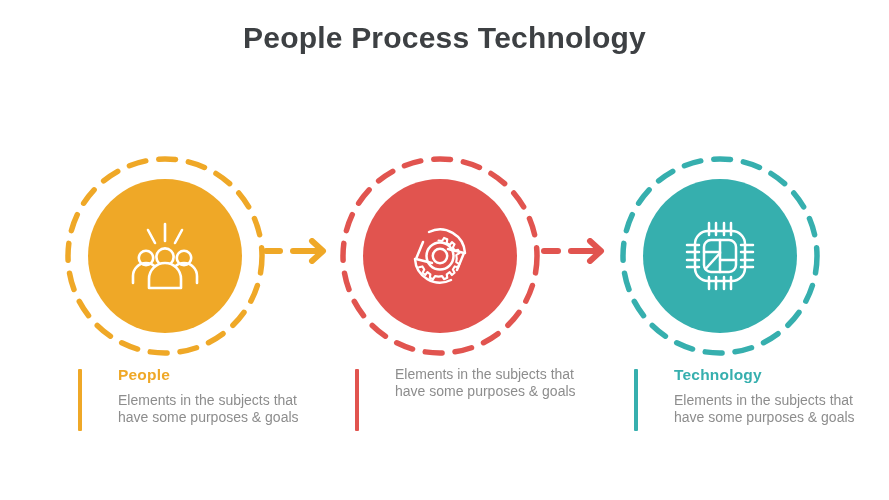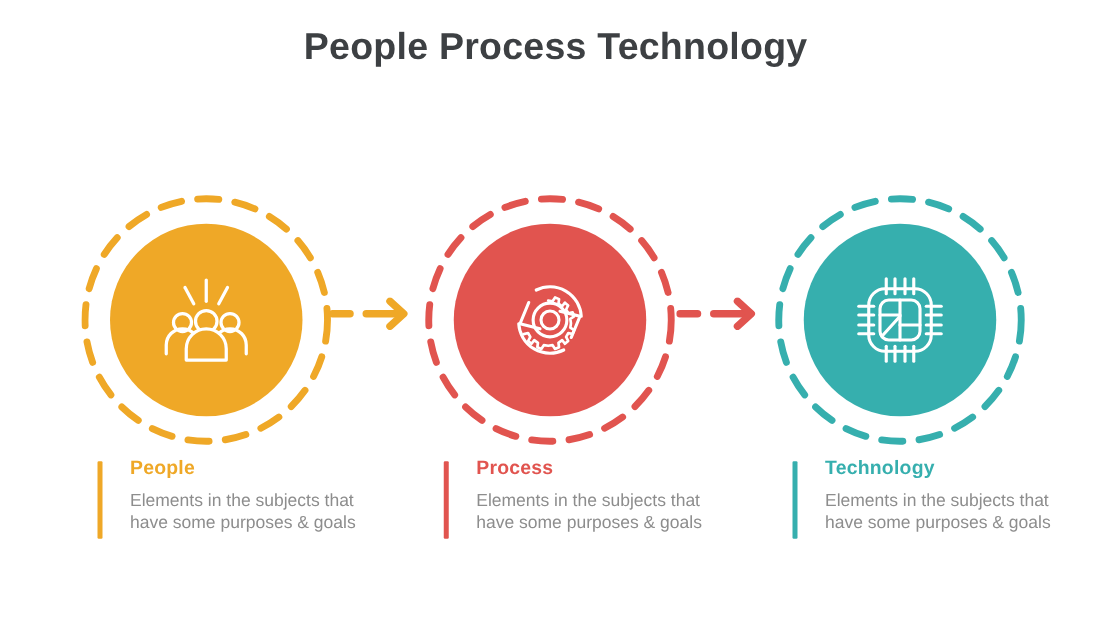--- a/index.html
+++ b/index.html
@@ -109,21 +109,21 @@
     position: absolute;
     left: 0;
     top: 366px;
     width: 889px;
     height: 80px;
   }
   .caption {
     position: absolute;
     top: 0;
     width: 250px;
-    padding-left: 22px;
+    padding-left: 36px;
     box-sizing: border-box;
   }
   .caption.c0 { left: 78px; }
   .caption.c1 { left: 355px; }
   .caption.c2 { left: 634px; }
 
   .cap-bar {
     position: absolute;
     left: 0;
     top: 3px;
@@ -265,21 +265,20 @@
       <div class="cap-bar" style="background:#EFA827"></div>
       <div class="cap-title" style="color:#EFA827">People</div>
       <div class="cap-desc">
         <span>Elements in the subjects that</span><br>
         <span>have  some purposes &amp; goals</span>
       </div>
     </div>
 
     <div class="caption c1">
       <div class="cap-bar" style="background:#E1544F"></div>
-      <div class="cap-title" style="color:#E1544F">Process</div>
       <div class="cap-desc">
         <span>Elements in the subjects that</span><br>
         <span>have  some purposes &amp; goals</span>
       </div>
     </div>
 
     <div class="caption c2">
       <div class="cap-bar" style="background:#36AFAE"></div>
       <div class="cap-title" style="color:#36AFAE">Technology</div>
       <div class="cap-desc">

